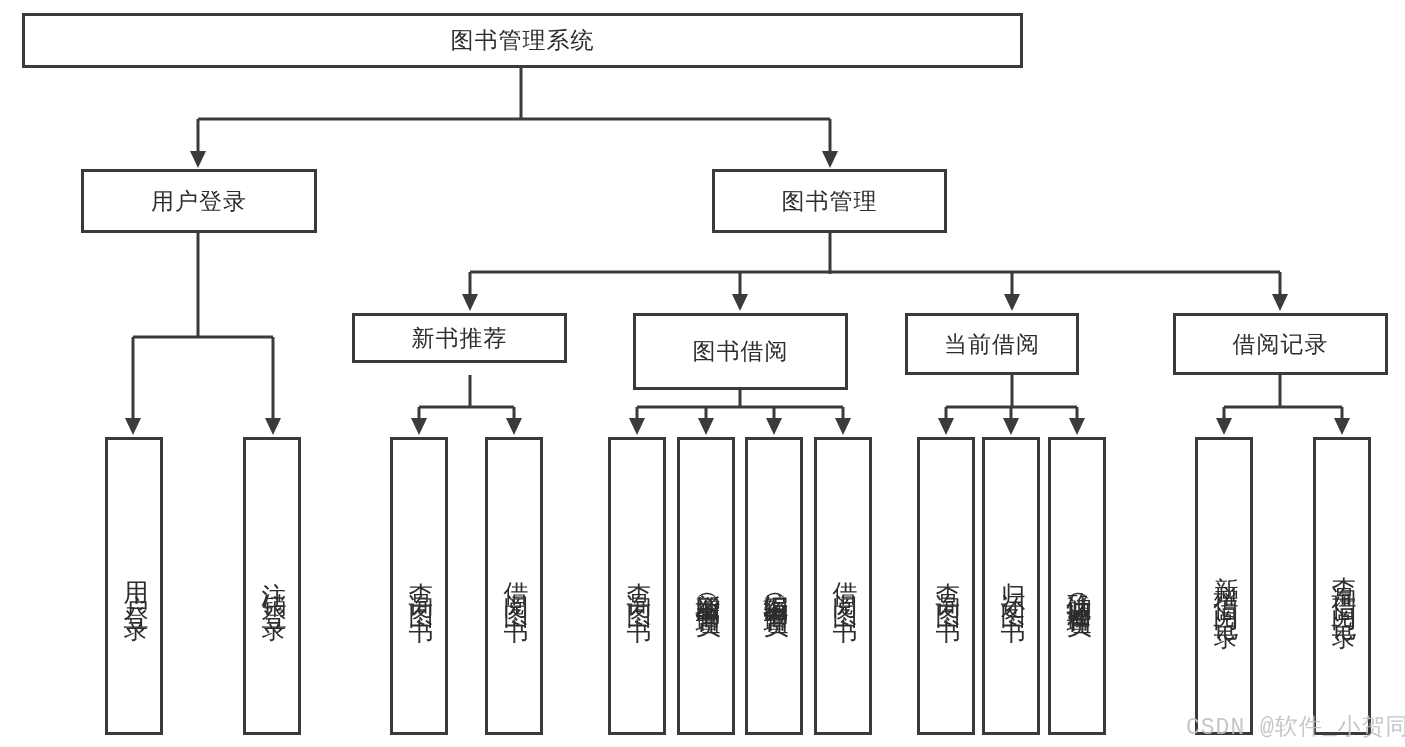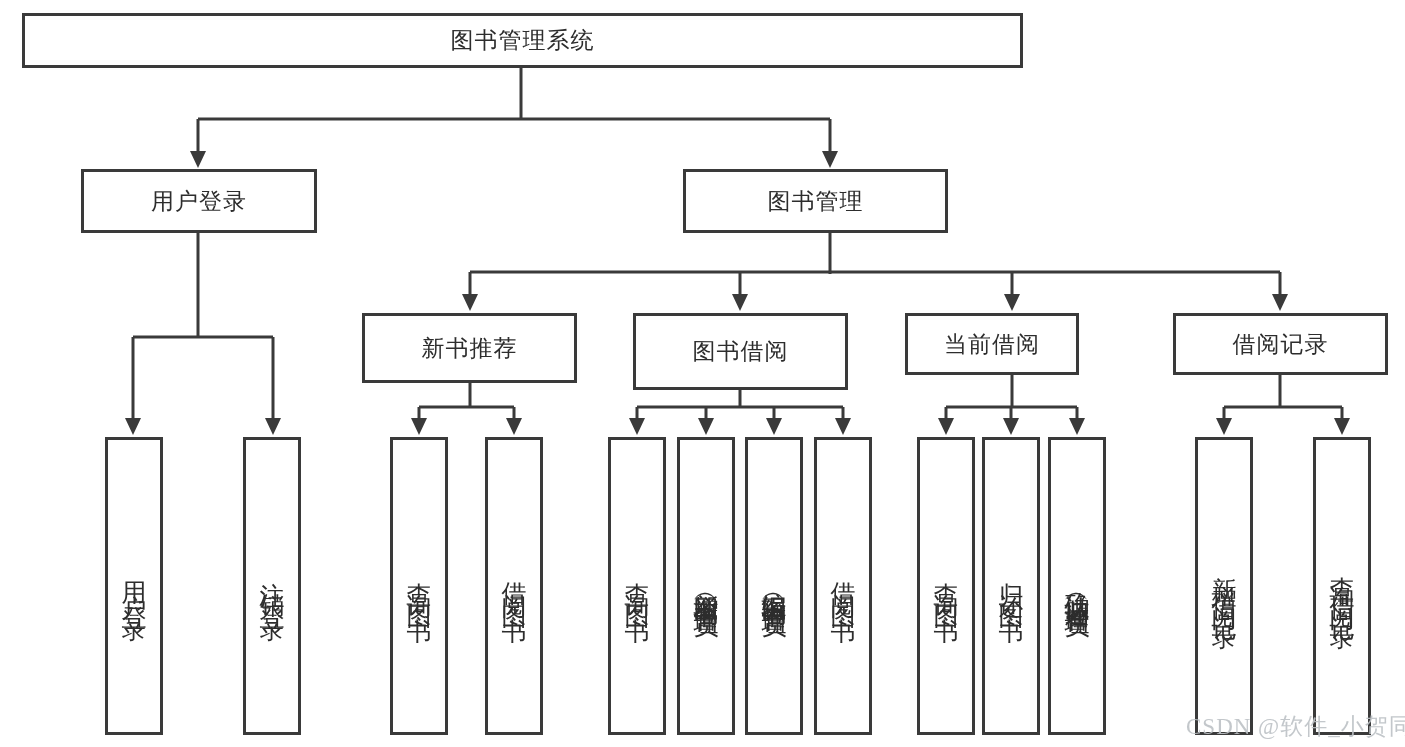--- a/index.html
+++ b/index.html
@@ -1,18 +1,18 @@
 <!DOCTYPE html>
 <html><head>
 <meta charset="utf-8">
 <style>
   html,body{margin:0;padding:0;background:#ffffff;}
   .stage{
     position:relative;width:1405px;height:747px;background:#ffffff;
-    font-family:Liberation Serif, serif;overflow:hidden;
+    font-family:Liberation Mono, monospace;overflow:hidden;
   }
   .box{
     position:absolute;box-sizing:border-box;border:3px solid #3a3a3a;background:#ffffff;
     display:flex;align-items:center;justify-content:center;color:#2d2d2d;
   }
   .box.h span{font-size:23px;letter-spacing:1px;white-space:nowrap;}
   .box.v .vtext{
     writing-mode:vertical-rl;text-orientation:mixed;
     font-size:25px;line-height:1;white-space:nowrap;
   }
@@ -52,25 +52,25 @@
     </g>
   </svg>
 
   <div class="box h" style="left:22px;top:13px;width:1001px;height:55px">
     <span>图书管理系统</span>
   </div>
 
   <div class="box h" style="left:81px;top:169px;width:236px;height:64px">
     <span>用户登录</span>
   </div>
-  <div class="box h" style="left:683px;top:169px;width:265px;height:64px">
+  <div class="box h" style="left:712px;top:169px;width:235px;height:64px">
     <span>图书管理</span>
   </div>
 
-  <div class="box h" style="left:362px;top:313px;width:215px;height:70px">
+  <div class="box h" style="left:352px;top:313px;width:215px;height:50px">
     <span>新书推荐</span>
   </div>
   <div class="box h" style="left:633px;top:313px;width:215px;height:77px">
     <span>图书借阅</span>
   </div>
   <div class="box h" style="left:905px;top:313px;width:174px;height:62px">
     <span>当前借阅</span>
   </div>
   <div class="box h" style="left:1173px;top:313px;width:215px;height:62px">
     <span>借阅记录</span>

